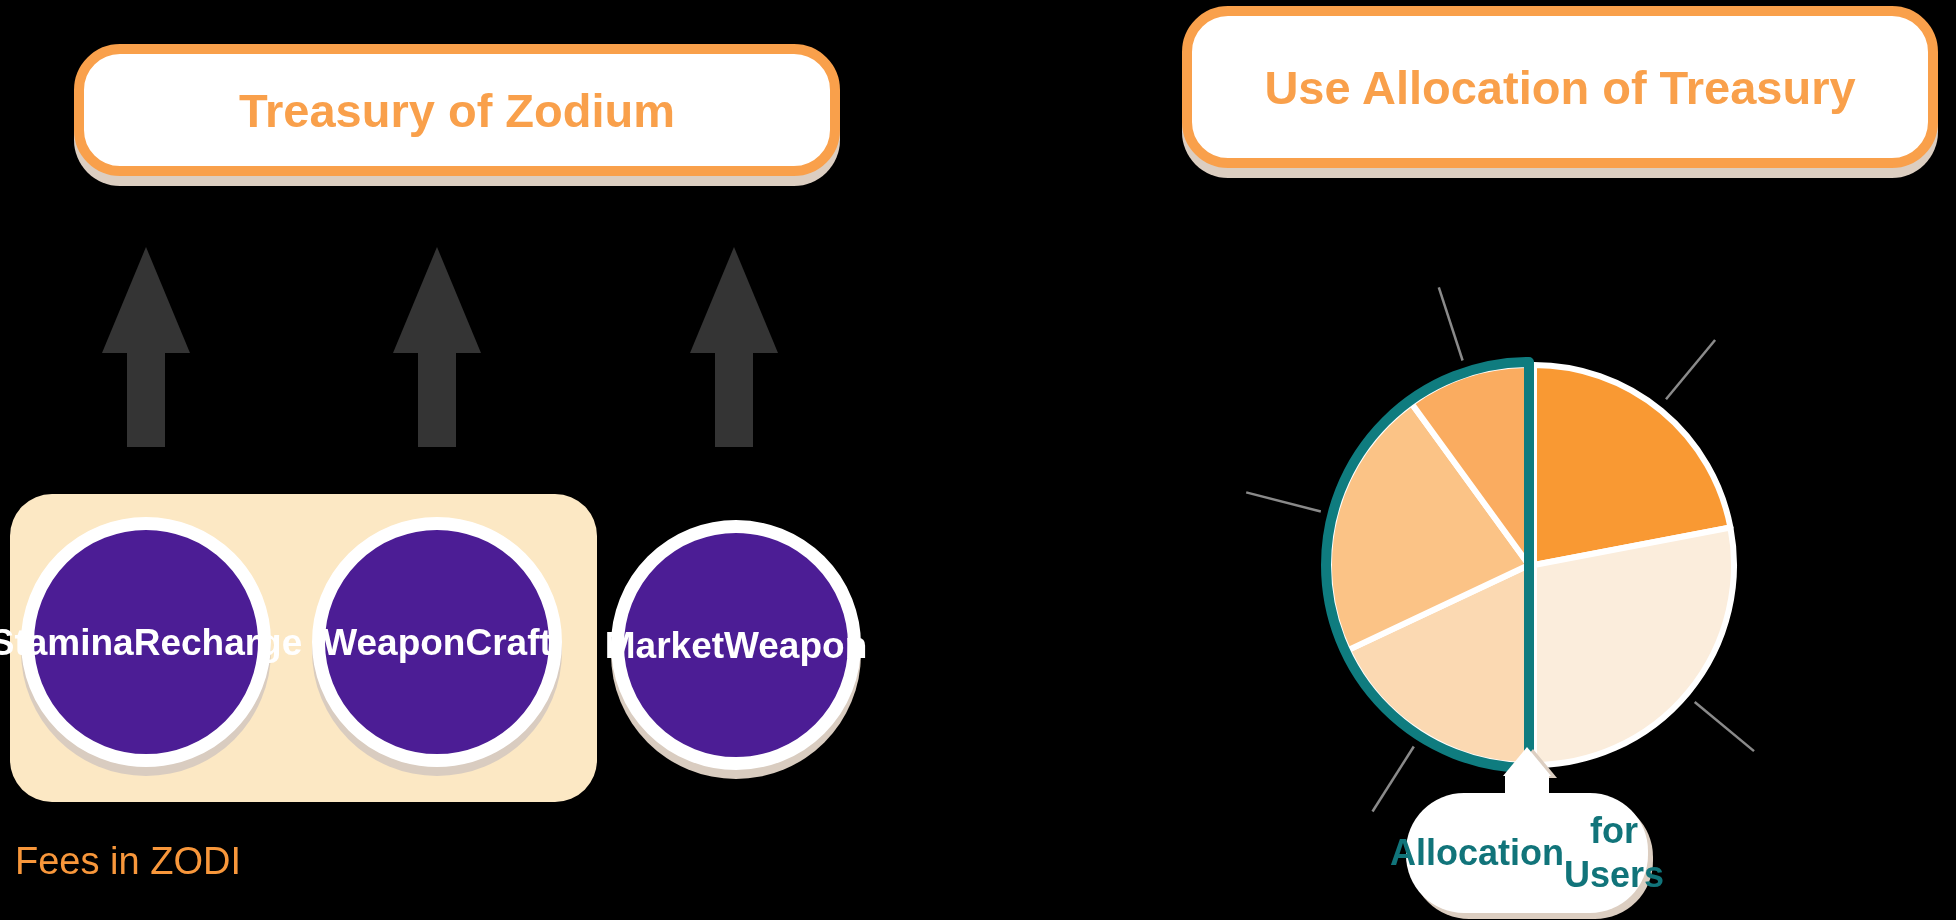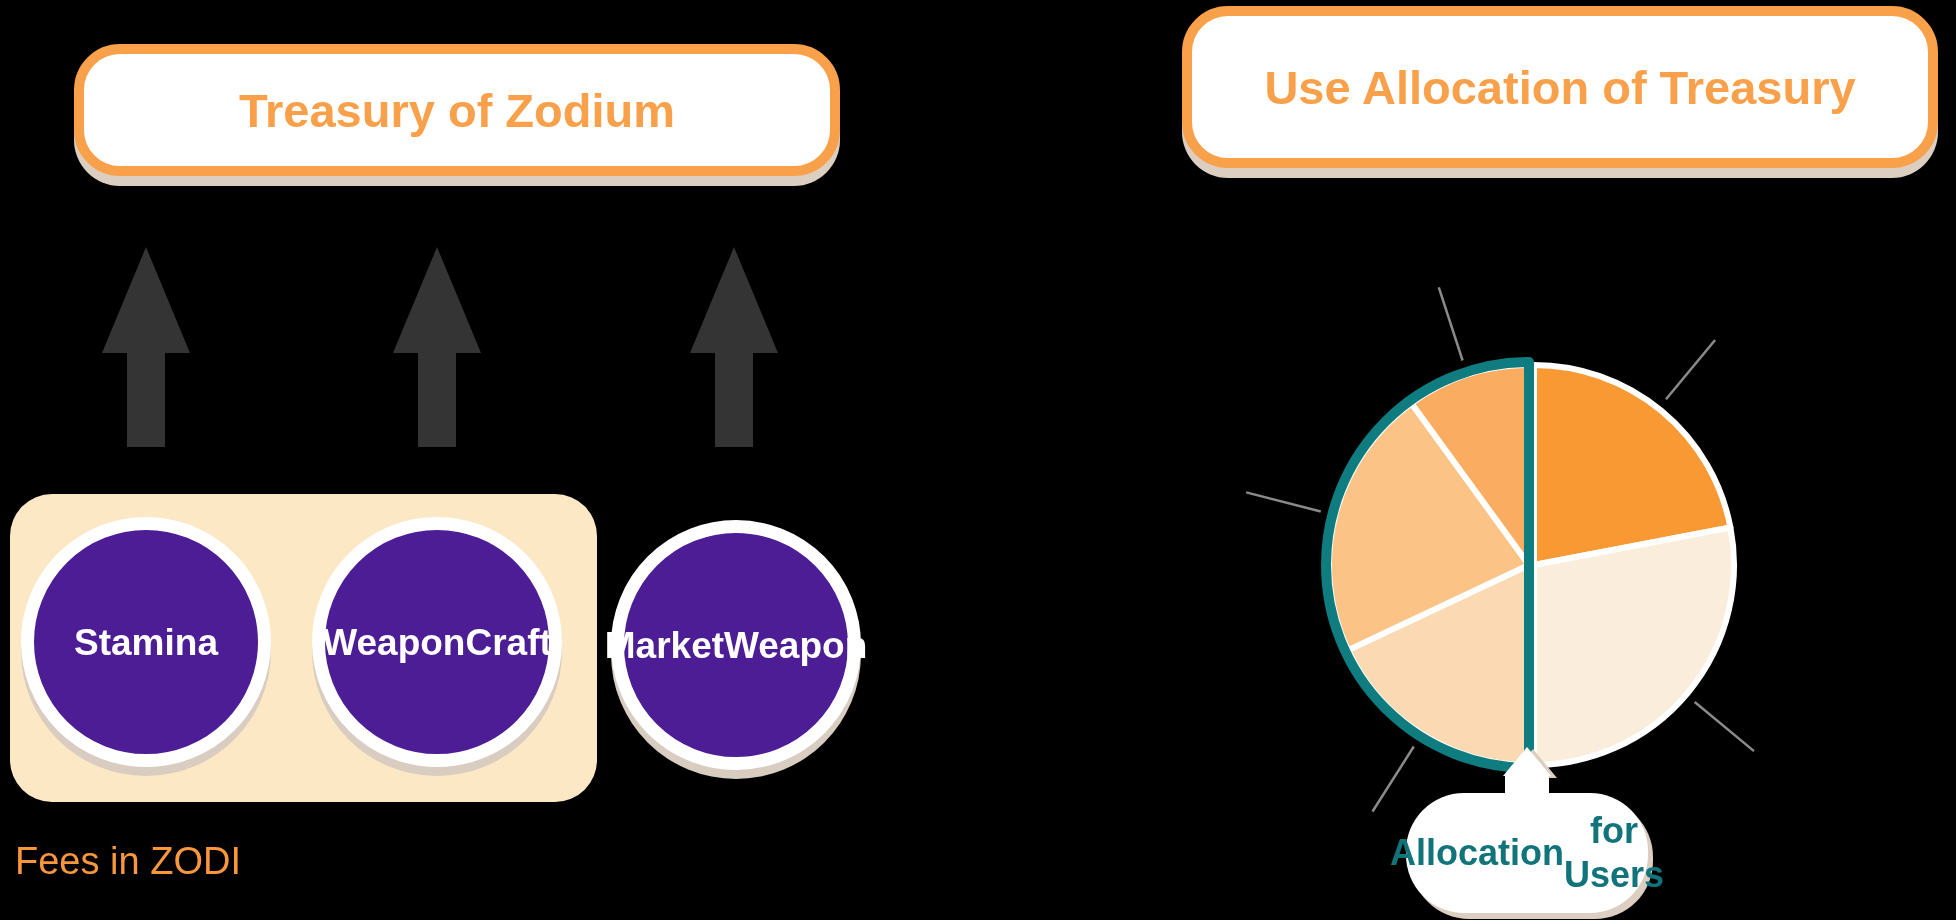--- a/index.html
+++ b/index.html
@@ -82,20 +82,21 @@
   </div>
   <div class="abs up-arrow" id="arrow-3">
     <div class="head"></div>
     <div class="shaft"></div>
   </div>
 
   <div class="abs" id="fees-panel"></div>
 
   <div class="abs source-circle" id="circle-1">
     <span>Stamina</span>
+    <span>Recharge</span>
   </div>
   <div class="abs source-circle" id="circle-2">
     <span>Weapon</span>
     <span>Craft</span>
   </div>
   <div class="abs source-circle" id="circle-3">
     <span>Market</span>
     <span>Weapon</span>
   </div>
 

